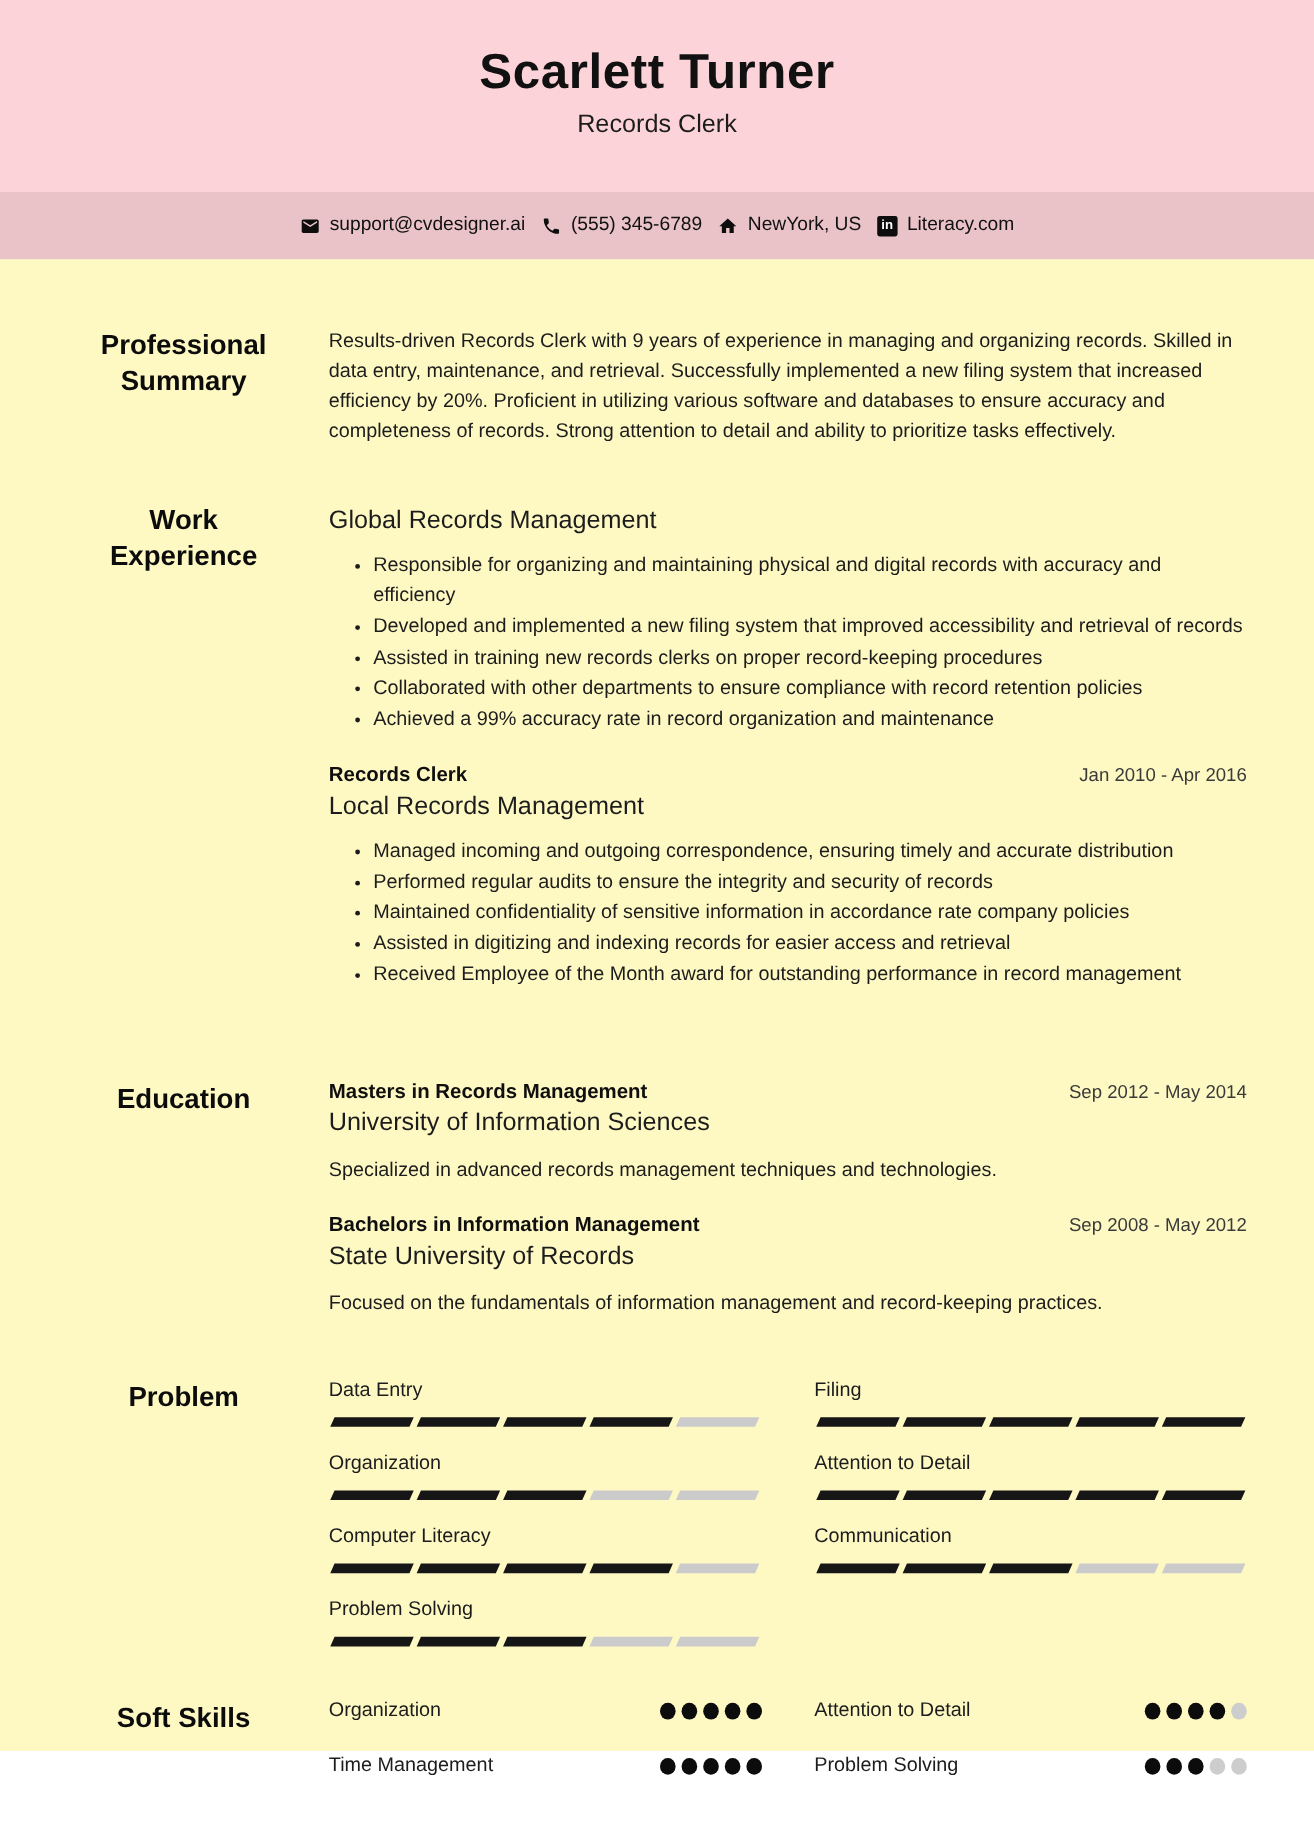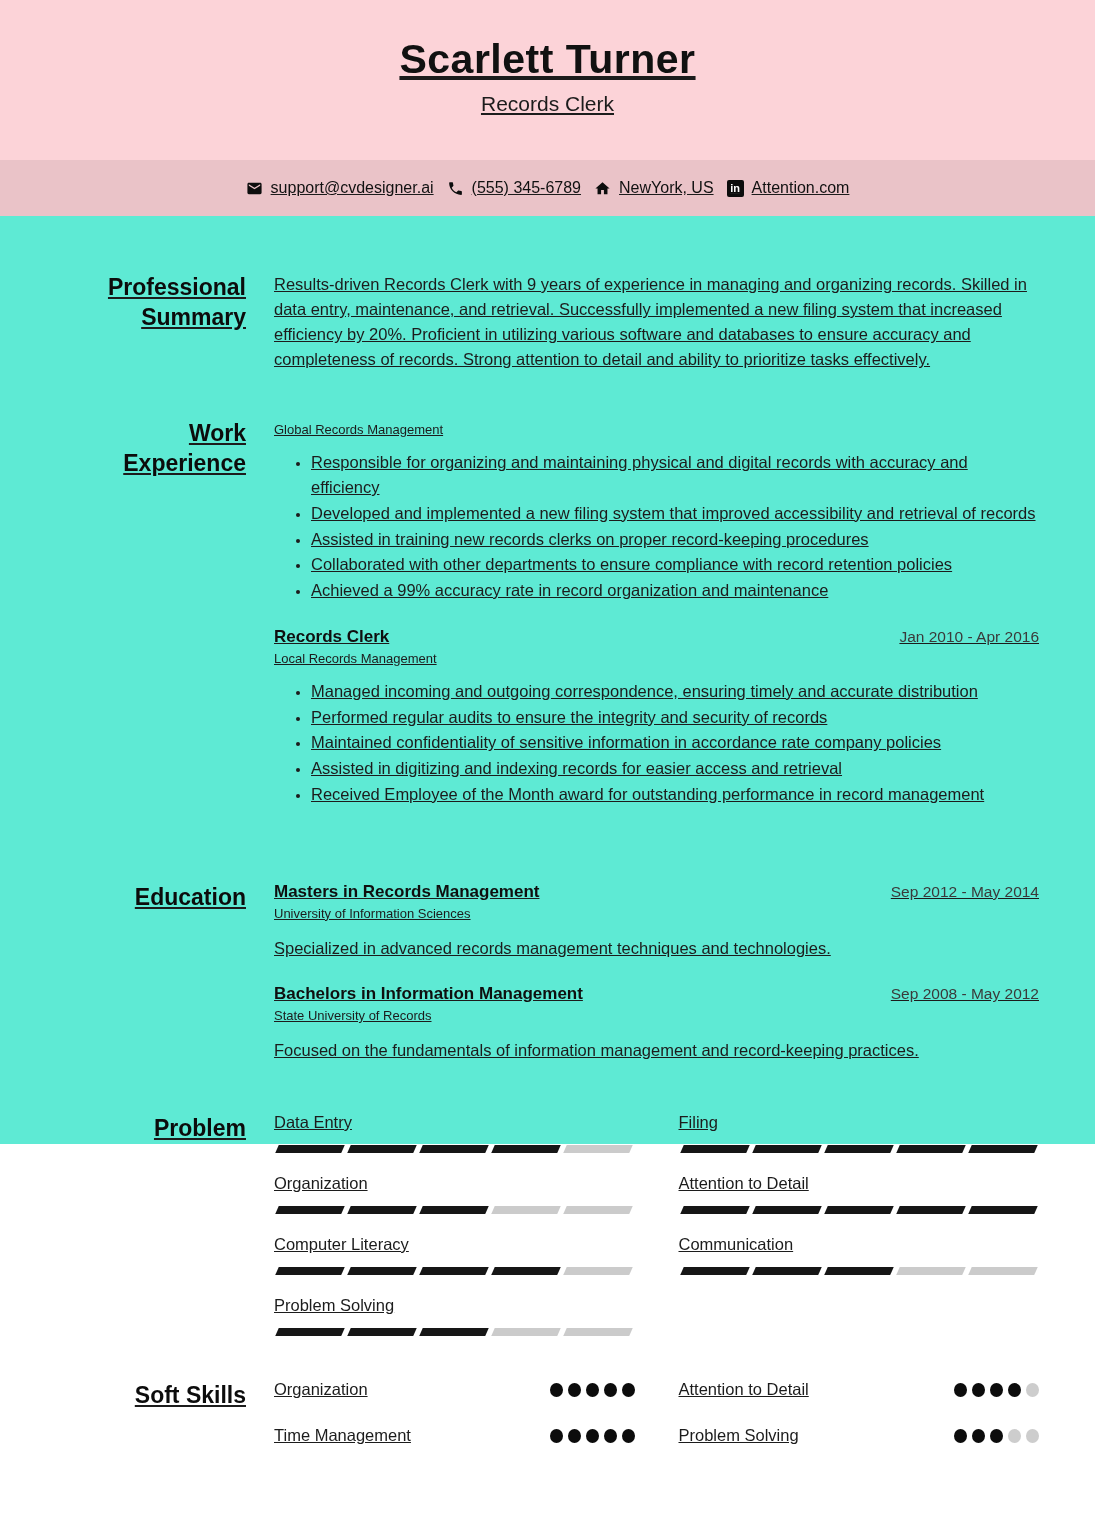--- a/index.html
+++ b/index.html
@@ -2,21 +2,21 @@
 <html><head>
 <meta charset="utf-8">
 <style>
   * { margin:0; padding:0; box-sizing:border-box; }
   html,body { background:#fff; }
   body {
     width:1095px; height:1536px; overflow:hidden;
     font-family:"Liberation Sans", sans-serif;
     color:#1c1c1c;
   }
-  .page { width:1095px; height:1144px; background:#5eead4;text-decoration:underline; }
+  .page { width:1095px; height:1459px; background:#fef9c3; }
 
   
   .header {
     background:#fcd3d8; height:160px; text-align:center; padding-top:36px;
   }
   .name { font-size:41px; font-weight:bold; color:#111; letter-spacing:.5px; }
   .job-title { font-size:21px; color:#1c1c1c; margin-top:9px; }
 
   .contact-bar {
     background:#eac3c8; height:56px;
@@ -30,34 +30,34 @@
     width:17px; height:17px; background:#0d0d0d; color:#fff; border-radius:2px;
     font-size:11px; font-weight:bold; display:flex; align-items:center; justify-content:center;
     line-height:1;
   }
 
   
   .main { padding:56px 56px 0 60px; }
   .section { display:flex; align-items:flex-start; }
   .section + .section { margin-top:46px; }
   .section-title {
-    width:186px; flex:0 0 186px; text-align:right;
+    width:186px; flex:0 0 186px; text-align:center;
     font-size:23px; font-weight:bold; color:#0c0c0c; line-height:1.3;
     padding-top:1px;
   }
   .section-body { margin-left:28px; flex:1; min-width:0; }
 
   .summary-text { font-size:16.5px; line-height:1.52; color:#1c1c1c; }
 
   
   .job + .job { margin-top:24px; }
   .row-head { display:flex; justify-content:space-between; align-items:baseline; }
   .item-title { font-size:17px; font-weight:bold; color:#0f0f0f; }
   .item-dates { font-size:15.5px; color:#3a3a3a; white-space:nowrap; }
-  .item-sub { font-size:13px; color:#1c1c1c; margin-top:4px; }
+  .item-sub { font-size:21px; color:#1c1c1c; margin-top:4px; }
   ul.bullets { margin:13px 0 0 0; padding-left:37px; }
   ul.bullets li {
     font-size:16.5px; line-height:1.5; color:#1c1c1c; margin-bottom:1px;
   }
   ul.bullets li::marker { font-size:13px; }
   .degree + .degree { margin-top:24px; }
   .degree-desc { font-size:16.5px; color:#1c1c1c; margin-top:15px; line-height:1.5; }
 
   
   .skills-grid {
@@ -111,21 +111,21 @@
     <div class="contact-item">
       <span class="cicon">
         <svg viewBox="0 0 24 24">
             <path d="M10 20v-6h4v6h5v-8h3L12 3 2 12h3v8z"></path>
           </svg>
       </span>
       <span>NewYork, US</span>
     </div>
     <div class="contact-item">
       <span class="li-badge">in</span>
-      <span>Attention.com</span>
+      <span>Literacy.com</span>
     </div>
   </div>
 
   <div class="main">
 
     <div class="section">
       <div class="section-title">Professional Summary</div>
       <div class="section-body">
         <div class="summary-text">Results-driven Records Clerk with 9 years of experience in managing and organizing records. Skilled in data entry, maintenance, and retrieval. Successfully implemented a new filing system that increased efficiency by 20%. Proficient in utilizing various software and databases to ensure accuracy and completeness of records. Strong attention to detail and ability to prioritize tasks effectively.</div>
       </div>

